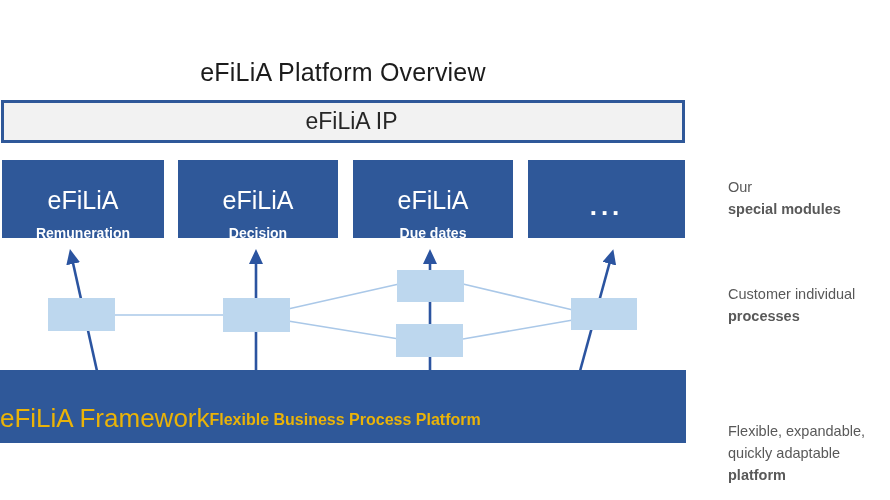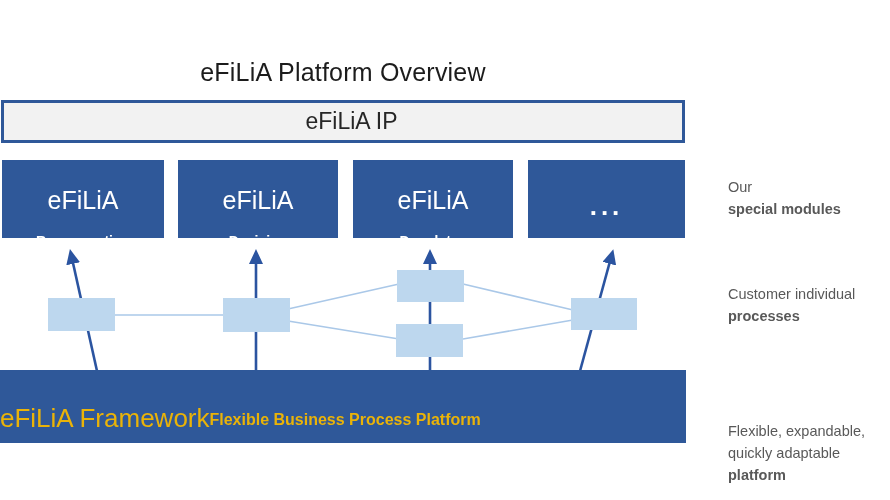--- a/index.html
+++ b/index.html
@@ -54,21 +54,21 @@
     box-sizing: border-box;
     z-index: 2;
   }
   .module-title {
     font-size: 25px;
     line-height: 28px;
   }
   .module-subtitle {
     font-size: 14px;
     font-weight: bold;
-    margin-top: 19px;
+    margin-top: 11px;
   }
   .module-ellipsis {
     justify-content: center;
     padding-top: 0;
   }
   .module-ellipsis .module-title {
     font-size: 26px;
     font-weight: bold;
     letter-spacing: 4px;
     margin-top: 14px;

